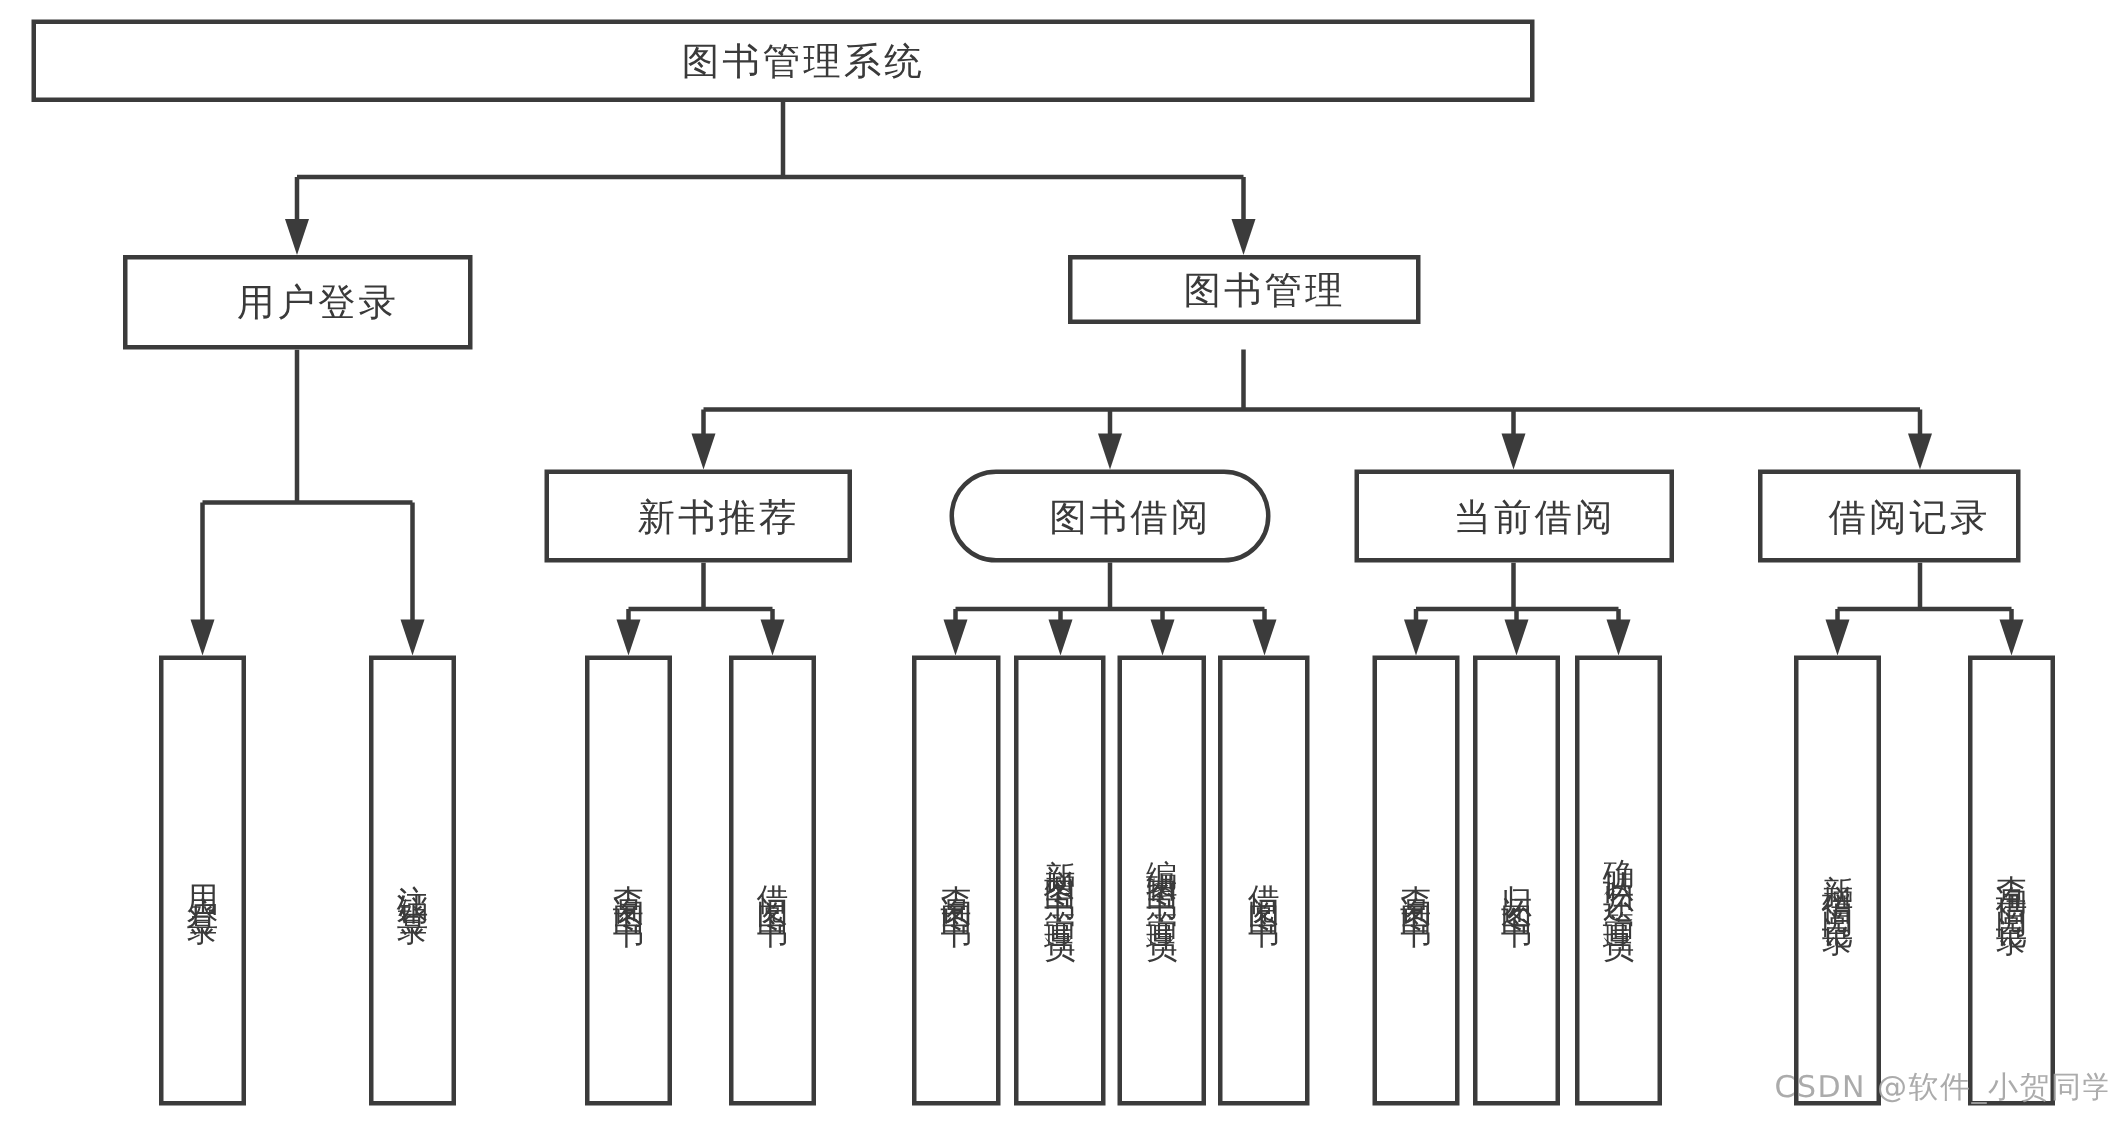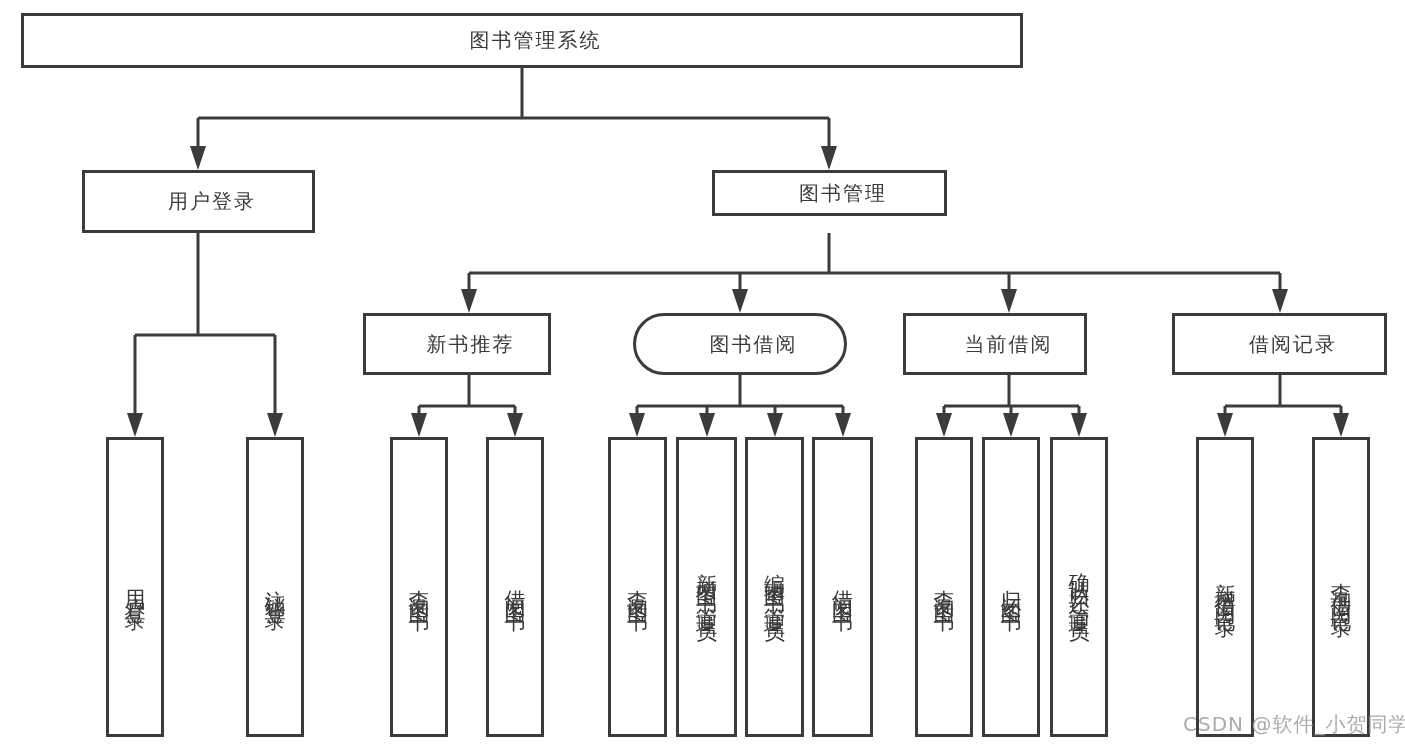--- a/index.html
+++ b/index.html
@@ -30,21 +30,21 @@
   .ar { fill: var(--line); stroke: none; }
   .node {
     position: absolute;
     border: 3px solid var(--line);
     background: #ffffff;
     display: flex;
     align-items: center;
     justify-content: center;
     color: var(--text);
   }
-  .hbox { font-size: 20px; letter-spacing: 2px; padding-left: 27px; }
+  .hbox { font-size: 25px; letter-spacing: 2px; padding-left: 27px; }
   .leaf span {
     writing-mode: vertical-rl;
     text-orientation: mixed;
     font-size: 21px;
     letter-spacing: 7px;
     white-space: nowrap;
     color: var(--text);
   }
   .watermark {
     position: absolute;
@@ -117,30 +117,30 @@
     <span>图书管理系统</span>
   </div>
 
   <div class="node hbox" style="left:82px; top:170px; width:233px; height:63px;">
     <span>用户登录</span>
   </div>
   <div class="node hbox" style="left:712px; top:170px; width:235px; height:46px;">
     <span>图书管理</span>
   </div>
 
-  <div class="node hbox" style="left:363px; top:313px; width:188px; height:62px;">
+  <div class="node hbox" style="left:363px; top:313px; width:205px; height:62px;">
     <span>新书推荐</span>
   </div>
   <div class="node hbox" style="left:633px; top:313px; width:214px; height:62px;border-radius:31px;">
     <span>图书借阅</span>
   </div>
-  <div class="node hbox" style="left:903px; top:313px; width:184px; height:62px;">
+  <div class="node hbox" style="left:903px; top:313px; width:213px; height:62px;">
     <span>当前借阅</span>
   </div>
-  <div class="node hbox" style="left:1172px; top:313px; width:215px; height:62px;">
+  <div class="node hbox" style="left:1172px; top:313px; width:175px; height:62px;">
     <span>借阅记录</span>
   </div>
 
   <div class="node leaf" style="left:106px; top:437px; width:58px; height:300px;">
     <span>用户登录</span>
   </div>
   <div class="node leaf" style="left:246px; top:437px; width:58px; height:300px;">
     <span>注销登录</span>
   </div>
 

